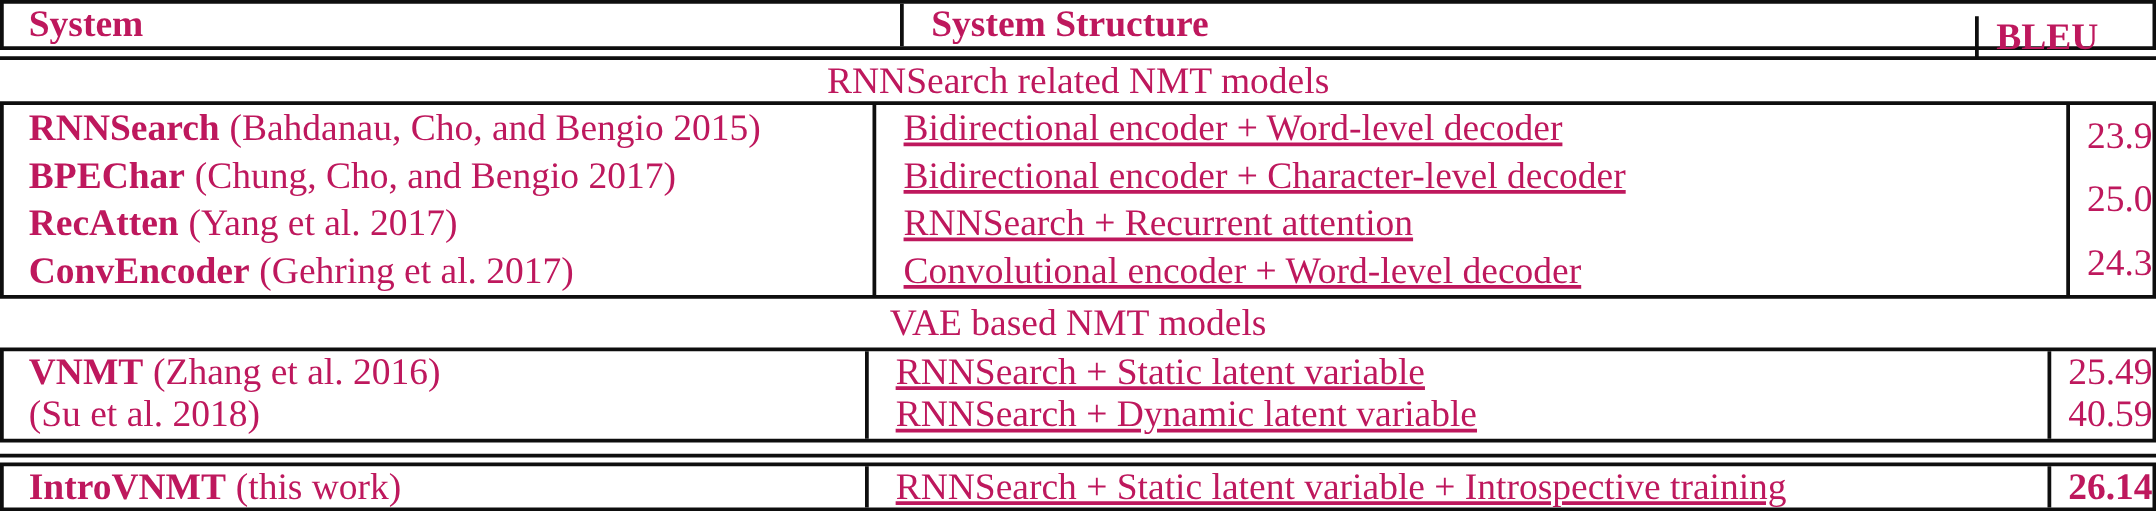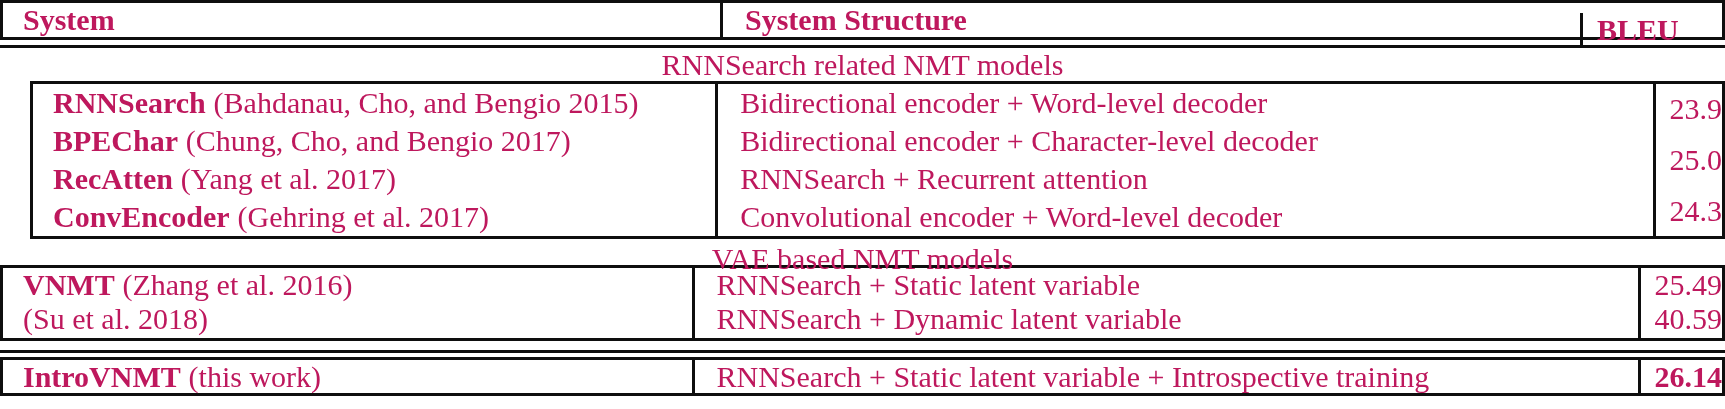--- a/index.html
+++ b/index.html
@@ -31,27 +31,27 @@
   .header-box .cell { font-weight: bold; }
   .spacer5 { height: 5px; }
   .spacer9 { height: 9px; }
   .spacer4 { height: 4px; }
   .rule { height: 3px; background: #0e0e0e; }
   .section-row {
     height: 33px;
     line-height: 33px;
     text-align: center;
   }
-  .section-row.tall { height: 26px; line-height: 39px; }
-  .block-4rows { height: 158px; display: flex; margin-left: 30px; }
+  .section-row.tall { height: 39px; line-height: 39px; }
+  .block-4rows { height: 158px; display: flex; }
   .block-4rows .col { display: flex; flex-direction: column; }
   .block-2rows { height: 76px; display: flex; }
   .block-1row  { height: 39px; display: flex; }
   .vcol1 { width: 717px; }
-  .vcol2 { width: 985px; border-left: 3px solid #0e0e0e; }
+  .vcol2 { width: 985px; border-left: 3px solid #0e0e0e; text-decoration: underline; }
   .vcol3 { flex: 1; border-left: 3px solid #0e0e0e; }
   .line { flex: 1; display: flex; align-items: center; white-space: nowrap; overflow: hidden; }
   .vcol1 .line { padding-left: 20px; }
   .vcol2 .line { padding-left: 22px; }
   .vcol3 .line { padding-left: 14px; }
   .sys-name { font-weight: bold; margin-right: 0.26em; }
   .bleu-bold { font-weight: bold; }
 </style>
 </head>
 <body>

